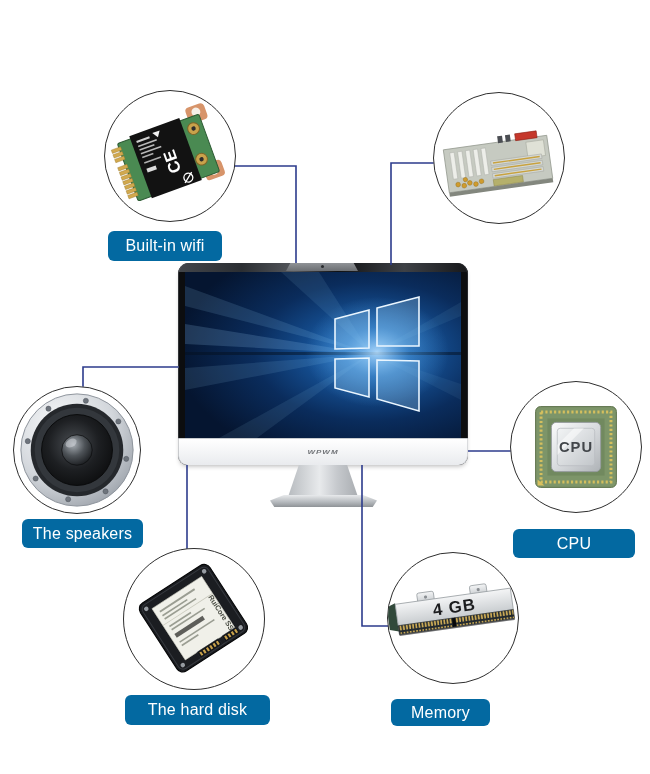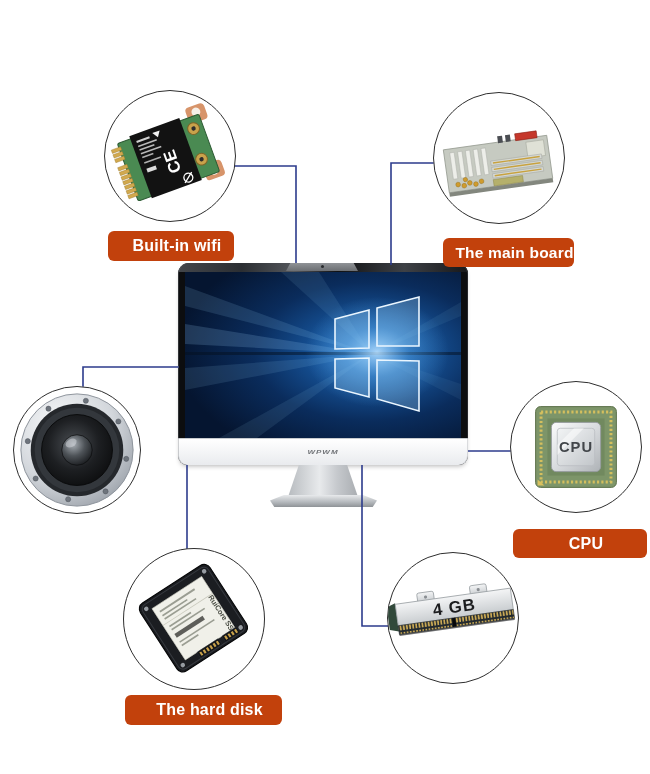--- a/index.html
+++ b/index.html
@@ -12,23 +12,23 @@
 
   
   .circle{
     position:absolute;border-radius:50%;background:#fff;
     border:1.6px solid #2e2e2e;overflow:hidden;box-sizing:border-box;
   }
   .circle svg{display:block;width:100%;height:100%;}
 
   
   .pill{
-    position:absolute;background:#c2410c;border-radius:6px;color:#fff;
-    font-weight:bold;font-size:16px;display:flex;align-items:center;
-    justify-content:center;letter-spacing:.2px;white-space:nowrap;padding-left:12px;
+    position:absolute;background:#0369a1;border-radius:6px;color:#fff;
+    font-weight:normal;font-size:16px;display:flex;align-items:center;
+    justify-content:center;letter-spacing:.2px;white-space:nowrap;
   }
 
   
   .monitor{position:absolute;left:178px;top:263px;width:290px;height:246px;}
   .monitor-body{
     position:absolute;left:0;top:0;width:290px;height:202px;background:#0c0d0f;
     border-radius:11px 11px 9px 9px;overflow:hidden;
     box-shadow:0 3px 5px -2px rgba(0,0,0,.3);
   }
   .monitor-body::before{
@@ -343,17 +343,18 @@
         <rect x="9" y="44" width="118" height="22" fill="url(#ramBody)" stroke="#989da1" stroke-width=".8"></rect>
         <text x="68" y="61" text-anchor="middle" font-size="17" font-weight="bold" fill="#1b1c1e" letter-spacing="1" font-family="Liberation Sans, sans-serif">4 GB</text>
         <rect x="9" y="66" width="118" height="9" fill="url(#ramPins)" stroke="#1d2328" stroke-width=".6"></rect>
         <rect x="64" y="66" width="3.4" height="9" fill="#07090b"></rect>
         <rect x="9" y="75" width="118" height="1.6" fill="#0d0f11" opacity=".6"></rect>
       </g>
     </svg>
   </div>
 
   <div class="pill" style="left:108px;top:231px;width:114px;height:30px">Built-in wifi</div>
-  <div class="pill" style="left:443px;top:238px;width:119px;height:29px;font-size:15.5px">The main board</div>
+  <div class="pill" style="left:22px;top:519px;width:121px;height:29px">The speakers</div>
   <div class="pill" style="left:513px;top:529px;width:122px;height:29px">CPU</div>
   <div class="pill" style="left:125px;top:695px;width:145px;height:30px">The hard disk</div>
+  <div class="pill" style="left:391px;top:699px;width:99px;height:27px">Memory</div>
 
 </div>
 
 </body></html>

